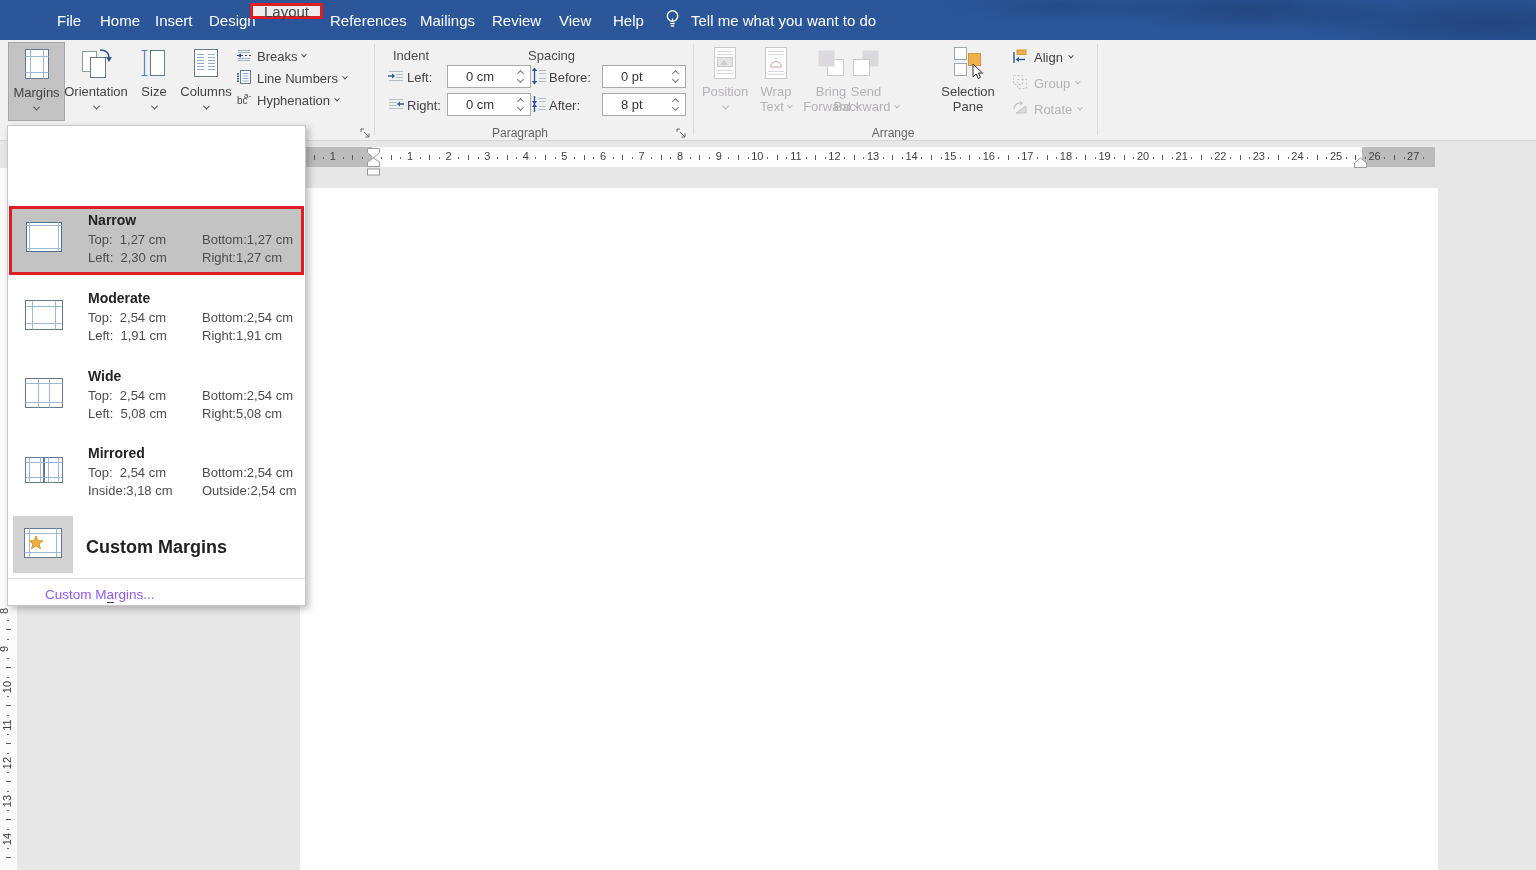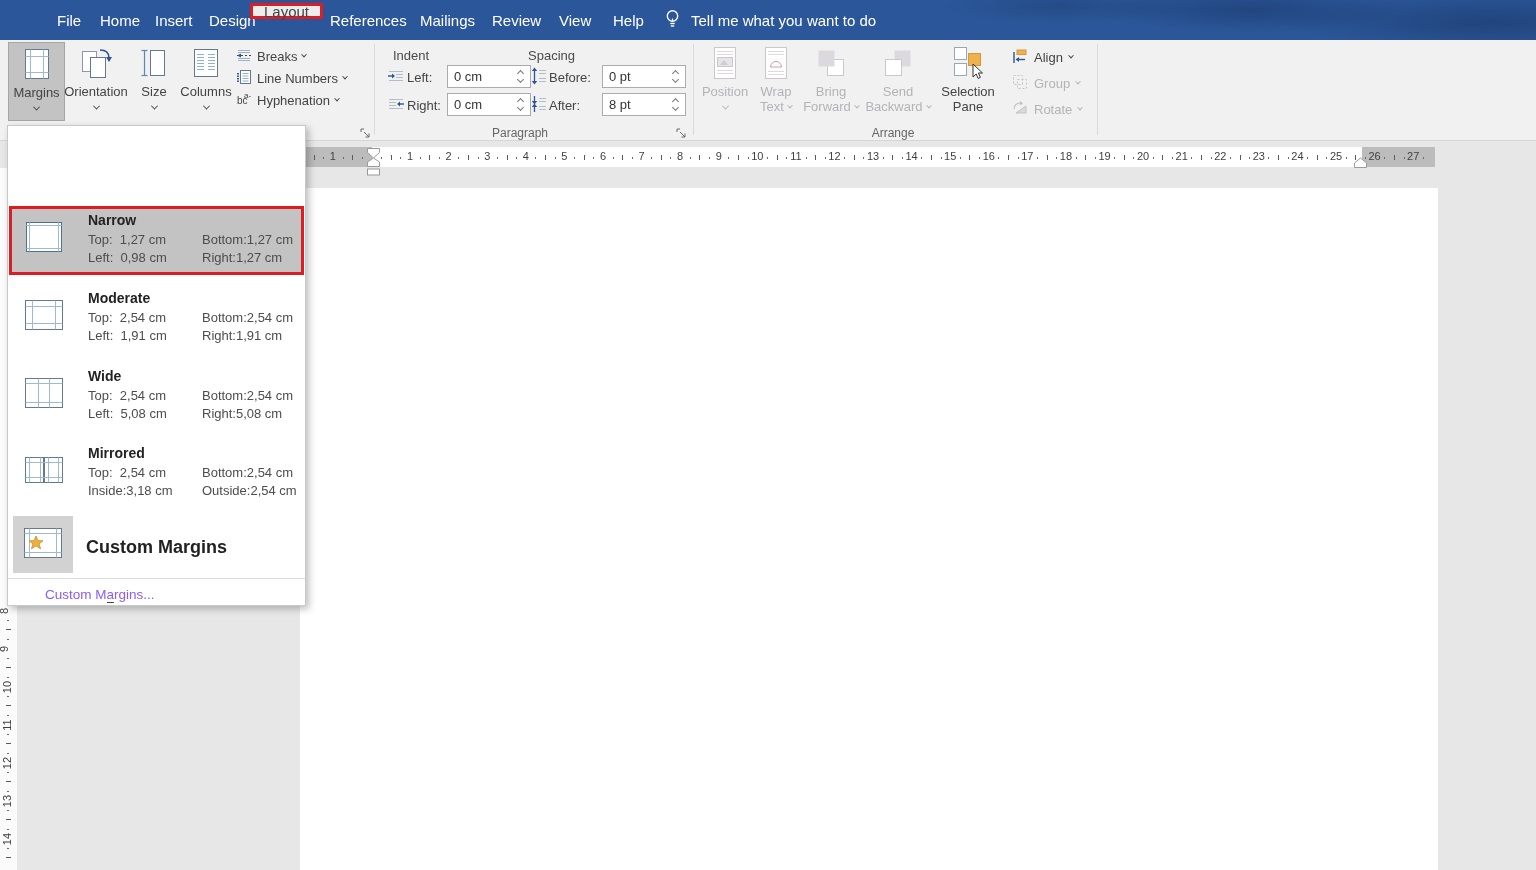--- a/index.html
+++ b/index.html
@@ -32,21 +32,21 @@
     border-bottom:1.4px solid currentColor;transform:rotate(45deg) translate(-1px,-1px);}
   .chev.up{transform:rotate(225deg);}
   .chev.sm{width:4px;height:4px;}
   .smallrow{position:absolute;left:236px;height:20px;display:flex;align-items:center;gap:5px;
     font-size:13px;color:#444;white-space:nowrap;}
   .grpheader{position:absolute;font-size:13px;color:#4a4a4a;}
   .fieldlbl{position:absolute;font-size:13px;color:#444;}
   .fieldic{position:absolute;}
   .spinbox{position:absolute;width:84px;height:23px;border:1px solid #ababab;background:#fff;}
   .spinbox input{position:absolute;left:0;top:0;width:66px;height:21px;border:none;outline:none;
-    font-family:"Liberation Sans",sans-serif;font-size:13px;color:#333;padding:0 0 0 6px;background:transparent;}
+    font-family:"Liberation Sans",sans-serif;font-size:13px;color:#333;padding:0 0 0 18px;background:transparent;}
   .spin{position:absolute;right:3px;top:0;width:12px;height:21px;color:#777;}
   .spin .chev{position:absolute;left:3px;}
   .spin .chev.up{top:5px;}
   .spin .chev.dn{top:11px;transform:rotate(45deg);}
   .grplabel{position:absolute;top:86px;width:160px;text-align:center;font-size:12px;color:#666;}
   .launcher{position:absolute;width:12px;height:12px;}
   .disabled{color:#b6b2b8;}
   .stackrow{position:absolute;left:1012px;height:20px;display:flex;align-items:center;gap:6px;
     font-size:13px;white-space:nowrap;}
 
@@ -384,21 +384,21 @@
           <rect x="2.5" y="2.5" width="16" height="16" fill="#dcd9de"></rect>
         </svg>
       </span>
       <span class="lbl">Bring</span>
       <span class="lbl" style="display:flex;align-items:center;gap:4px">
         <span>Forward</span>
           <span class="chev sm"></span>
       </span>
     </div>
 
-    <div class="bigbtn disabled" style="left:864px;width:68px">
+    <div class="bigbtn disabled" style="left:832px;width:68px">
       <span class="ic">
         <svg width="30" height="30" viewBox="0 0 30 30">
           <rect x="11.5" y="2.5" width="16" height="16" fill="#dcd9de"></rect>
           <rect x="2.5" y="11.5" width="16" height="16" fill="#fff" stroke="#cbc7cd"></rect>
         </svg>
       </span>
       <span class="lbl">Send</span>
       <span class="lbl" style="display:flex;align-items:center;gap:4px">
         <span>Backward</span>
           <span class="chev sm"></span>
@@ -637,21 +637,21 @@
           <rect x="1.5" y="1.5" width="35" height="29" fill="#fff" stroke="#4d6f94"></rect>
           <line x1="4.5" y1="1.5" x2="4.5" y2="30.5" stroke="#9db9d6"></line>
           <line x1="33.5" y1="1.5" x2="33.5" y2="30.5" stroke="#9db9d6"></line>
           <line x1="1.5" y1="4.5" x2="36.5" y2="4.5" stroke="#9db9d6"></line>
           <line x1="1.5" y1="27.5" x2="36.5" y2="27.5" stroke="#9db9d6"></line>
         </svg>
       </span>
       <span class="ttl" style="top:3px">Narrow</span>
       <span class="cell c1" style="top:23px">Top:  1,27 cm</span>
       <span class="cell c2" style="top:23px">Bottom:1,27 cm</span>
-      <span class="cell c1" style="top:41px">Left:  0,98 cm</span>
+      <span class="cell c1" style="top:41px">Left:  2,30 cm</span>
       <span class="cell c2" style="top:41px">Right:1,27 cm</span>
     </div>
 
     <div class="mitem" style="top:158px">
       <span class="micon" style="top:15px">
         <svg width="40" height="32" viewBox="0 0 40 32">
           <rect x="1.5" y="1.5" width="37" height="29" fill="#fff" stroke="#62798e"></rect>
           <line x1="8.5" y1="1.5" x2="8.5" y2="30.5" stroke="#9db9d6"></line>
           <line x1="31.5" y1="1.5" x2="31.5" y2="30.5" stroke="#9db9d6"></line>
           <line x1="1.5" y1="7.5" x2="38.5" y2="7.5" stroke="#9db9d6"></line>

